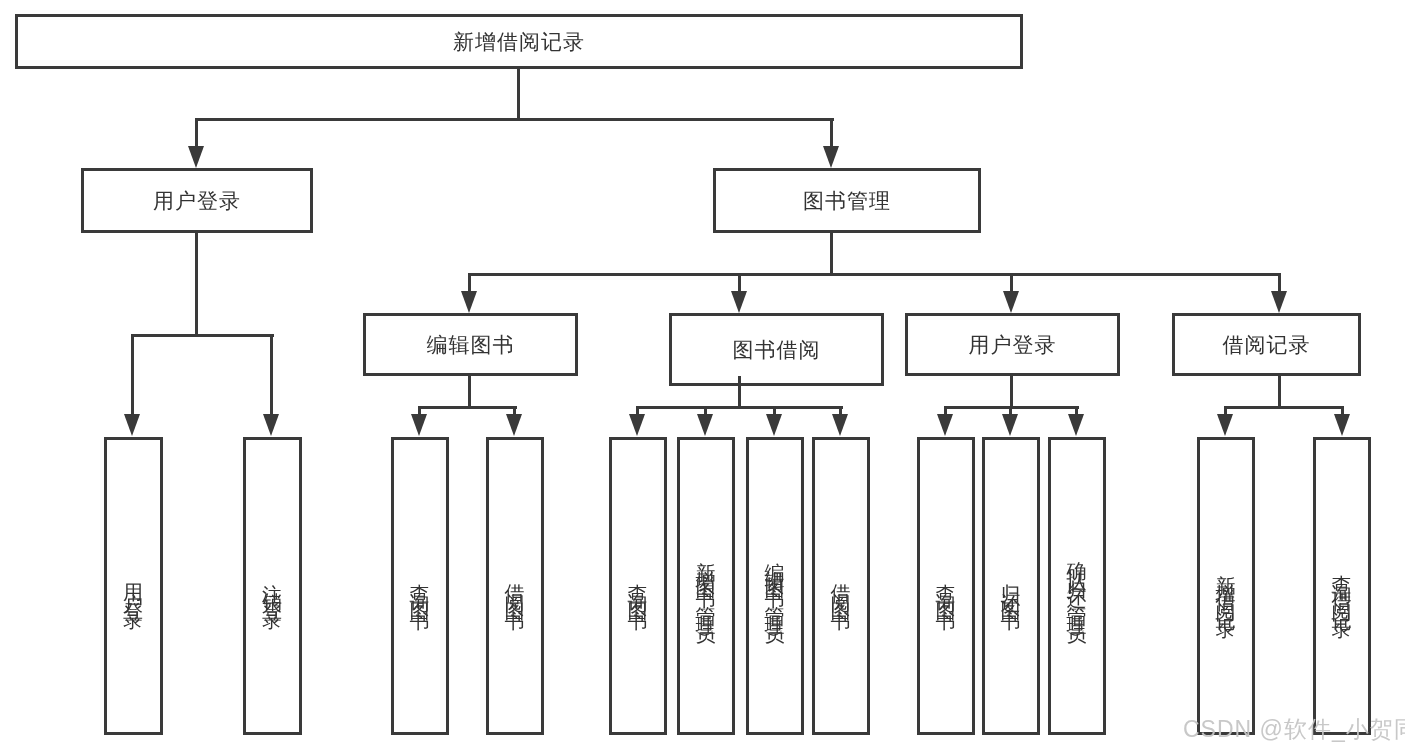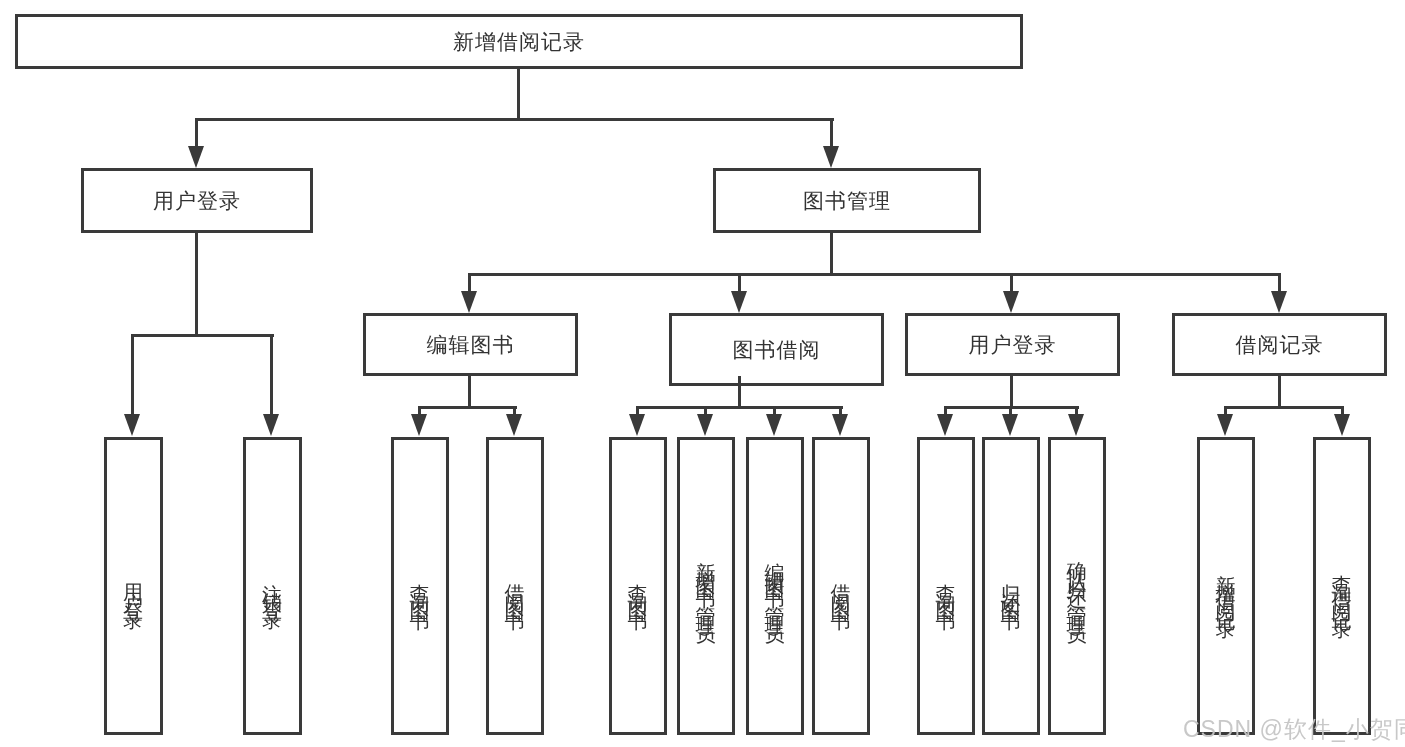--- a/index.html
+++ b/index.html
@@ -76,21 +76,21 @@
 
 <div class="box" style="left:363px;top:313px;width:215px;height:63px;">
   <span>编辑图书</span>
 </div>
 <div class="box" style="left:669px;top:313px;width:215px;height:73px;">
   <span>图书借阅</span>
 </div>
 <div class="box" style="left:905px;top:313px;width:215px;height:63px;">
   <span>用户登录</span>
 </div>
-<div class="box" style="left:1172px;top:313px;width:215px;height:63px;text-align:right;">
+<div class="box" style="left:1172px;top:313px;width:189px;height:63px;text-align:right;">
   <span>借阅记录</span>
 </div>
 
 <div class="vline" style="left:468px;top:376px;width:3px;height:33px;"></div>
 <div class="hline" style="left:418px;top:406px;width:99px;height:3px;"></div>
 <div class="vline" style="left:418px;top:406px;width:3px;height:12px;"></div>
 <div class="arrowhead" style="left:411px;top:414px;"></div>
 <div class="vline" style="left:513px;top:406px;width:3px;height:12px;"></div>
 <div class="arrowhead" style="left:506px;top:414px;"></div>
 

